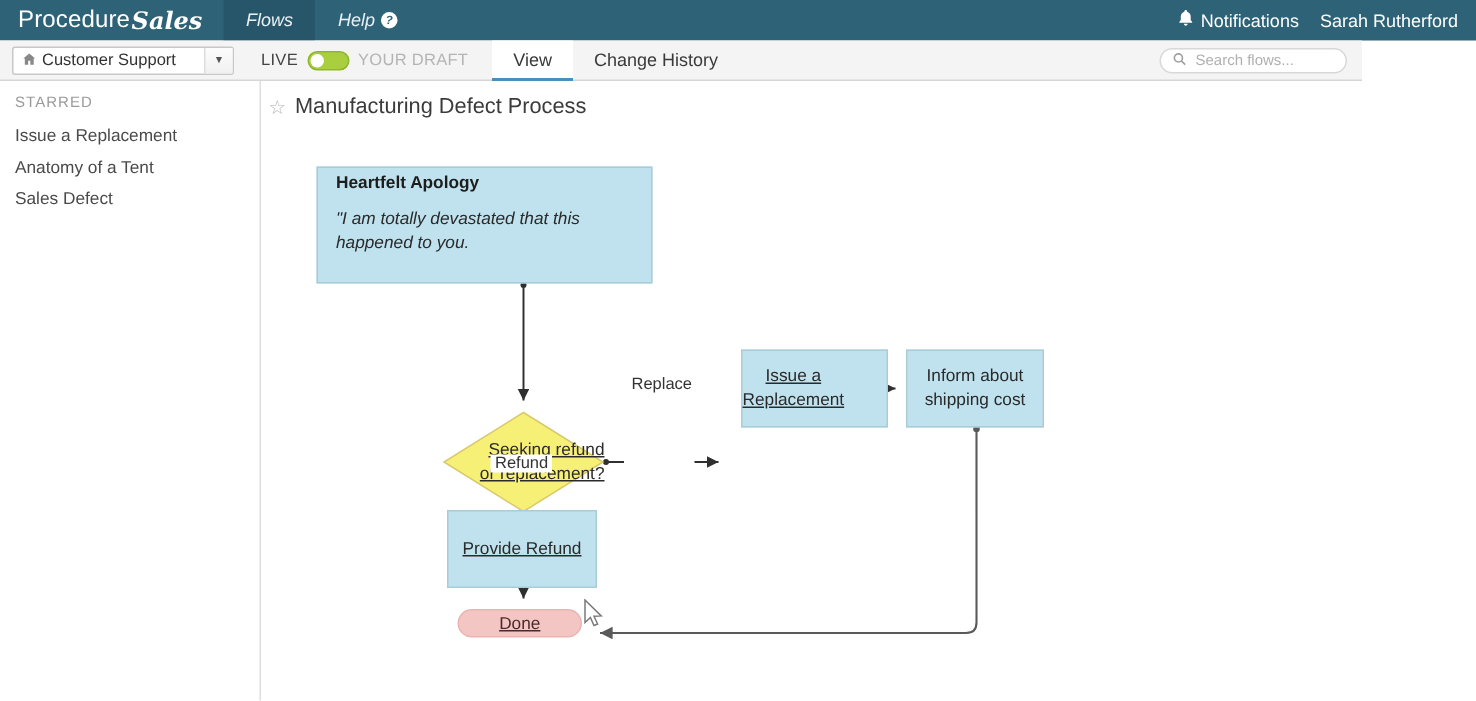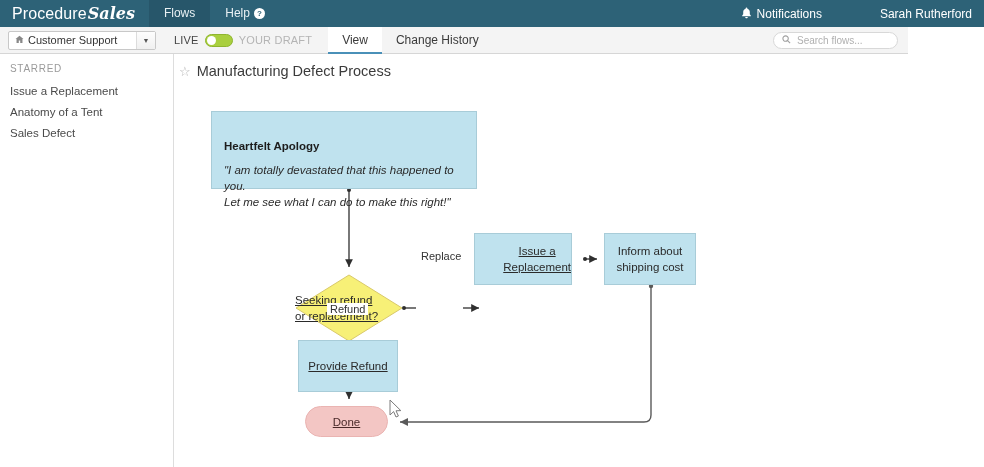--- a/index.html
+++ b/index.html
@@ -32,32 +32,32 @@
   .brand-script {
     font-family: "DejaVu Serif", serif;
     font-style: italic; font-weight: bold;
     font-size: 16px; color: #ffffff;
     margin-left: 1px;
   }
   .nav-item {
     height: 27px; line-height: 27px;
     padding: 0 15px;
     font-size: 12px; color: #e8f0f3;
-    display: flex; align-items: center; gap: 4px;
+    display: flex; align-items: center; gap: 4px; font-style: italic;
   }
   .nav-item.active { background: #27566a; }
   .help-icon {
     display: inline-block;
     width: 11px; height: 11px; border-radius: 50%;
     background: #ffffff; color: #2d6277;
     font-size: 8px; line-height: 11px; text-align: center;
     font-weight: bold;
   }
   .topbar-right {
-    margin-left: auto; display: flex; align-items: center; gap: 44px;
+    margin-left: auto; display: flex; align-items: center;
   }
   .notif {
     display: flex; align-items: center; gap: 5px;
     font-size: 12px; color: #ffffff; padding: 0 14px;
   }
   .bell { font-size: 11px; }
   .username {
     font-size: 12px; color: #ffffff; padding: 0 12px 0 0;
   }
 
@@ -173,22 +173,22 @@
     background: #ffffff;
   }
   .canvas svg { position: absolute; left: 0; top: 0; }
 
   .node {
     position: absolute;
     background: #bfe2ee;
     border: 1px solid #a8ccd8;
   }
   .node-apology {
-    left: 36px; top: 27px; width: 266px; height: 78px;
-    padding: 28px 12px 0 12px;
+    left: 36px; top: 27px; width: 224px; height: 78px;
+    padding: 4px 12px 0 12px;
   }
   .apology-title {
     font-size: 11.5px; font-weight: bold; color: #1d1d1d;
     margin-bottom: 10px;
   }
   .apology-body {
     font-size: 11.5px; font-style: italic; color: #2a2a2a;
     line-height: 16px;
   }
 
@@ -196,47 +196,47 @@
     position: absolute;
     left: 120px; top: 190px;
     width: 108px; height: 68px;
   }
   .diamond .dshape {
     position: absolute; left: 0; top: 0; width: 108px; height: 68px;
   }
   .diamond .dtext {
     position: absolute; left: 0; top: 0; width: 108px; height: 68px;
     display: flex; flex-direction: column;
-    align-items: flex-start; justify-content: center;
+    align-items: flex-end; justify-content: center;
     font-size: 11.5px; color: #2a2a2a; line-height: 16px;
     text-decoration: underline;
     text-align: center;
   }
 
   .node-issue {
-    left: 299px; top: 149px; width: 98px; height: 52px;
-    display: flex; align-items: center; justify-content: flex-end;
+    left: 319px; top: 149px; width: 98px; height: 52px;
+    display: flex; align-items: center; justify-content: flex-start;
   }
   .node-inform {
     left: 429px; top: 149px; width: 92px; height: 52px;
     display: flex; align-items: center; justify-content: center;
   }
   .node-refund {
     left: 123px; top: 256px; width: 100px; height: 52px;
     display: flex; align-items: center; justify-content: center;
   }
   .node-text {
     font-size: 11.5px; color: #2a2a2a; line-height: 16px;
     text-align: center;
   }
   .node-text.link { text-decoration: underline; }
 
   .node-done {
     position: absolute;
-    left: 130px; top: 322px; width: 83px; height: 31px;
+    left: 130px; top: 322px; width: 83px; height: 19px;
     background: #f3c6c4; border: 1px solid #eab4b2;
     border-radius: 16px;
     display: flex; align-items: center; justify-content: center;
   }
   .done-text {
     font-size: 11.5px; color: #4a2a2a; text-decoration: underline;
   }
 
   .edge-label {
     position: absolute;
@@ -369,21 +369,20 @@
       <circle cx="174" cy="309" r="2" fill="#2f2f2f"></circle>
       <line x1="174" y1="309" x2="174" y2="315" stroke="#2f2f2f" stroke-width="1.3" marker-end="url(#arr)"></line>
 
       <circle cx="476" cy="202" r="2.2" fill="#5a5a5a"></circle>
       <path d="M476,202 L476,331 Q476,338 469,338 L225,338" fill="none" stroke="#5a5a5a" stroke-width="1.4" marker-end="url(#arrg)"></path>
     </svg>
 
     <div class="node node-apology">
       <div class="apology-title">Heartfelt Apology</div>
       <div class="apology-body">"I am totally devastated that this happened to you.</div>
-      <div class="apology-body">Let me see what I can do to make this right!"</div>
     </div>
 
     <div class="diamond">
       <svg class="dshape" viewBox="0 0 108 68">
         <polygon points="54,1 107,34 54,67 1,34" fill="#f7f077" stroke="#d9c96a" stroke-width="1"></polygon>
       </svg>
       <div class="dtext">
         <span>Seeking refund</span>
         <span>or replacement?</span>
       </div>

